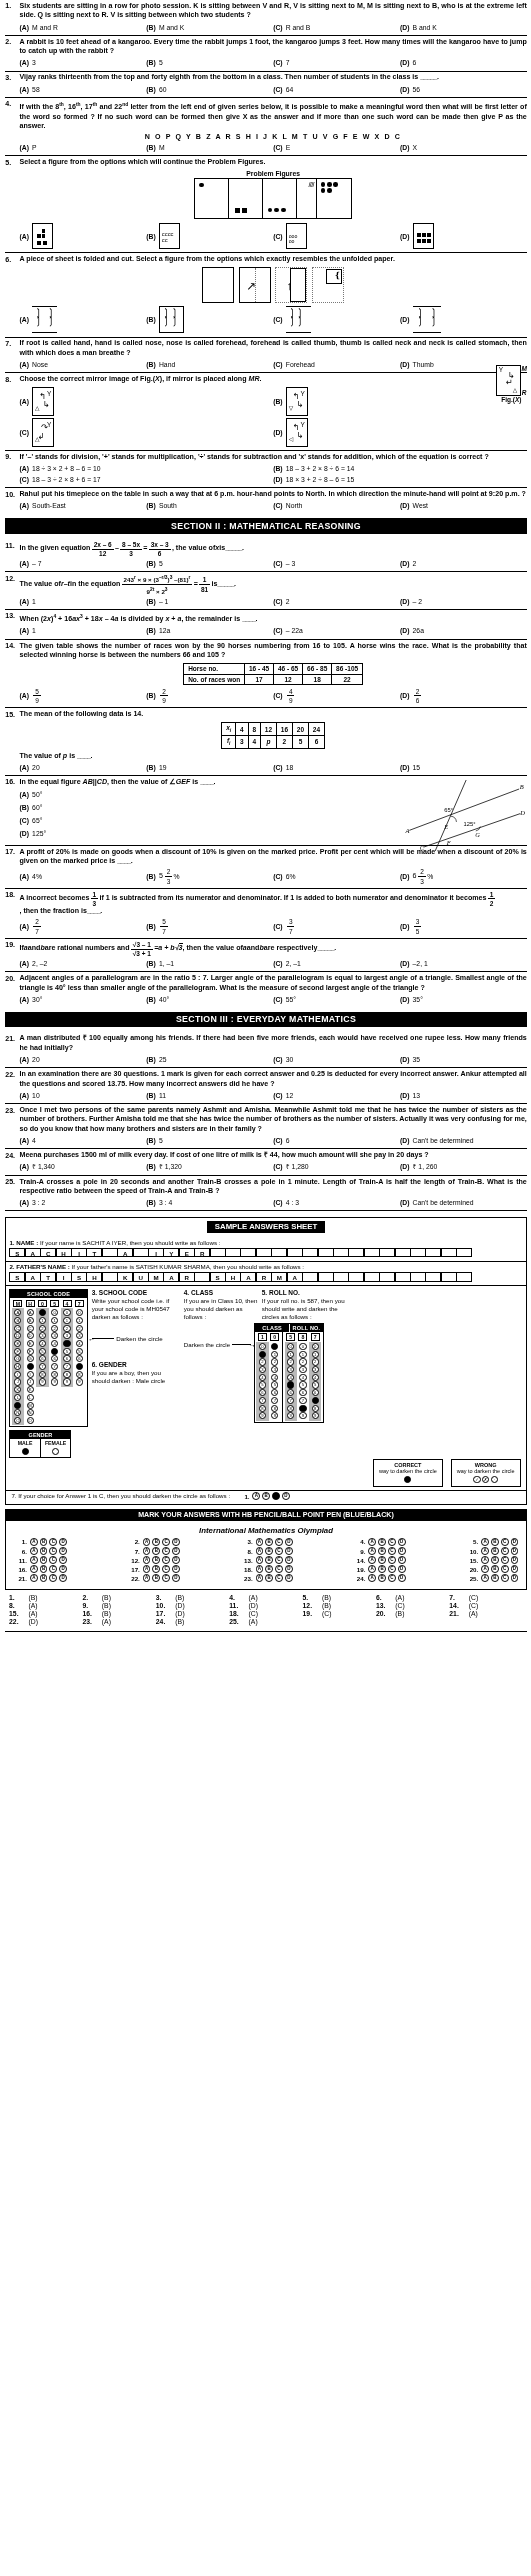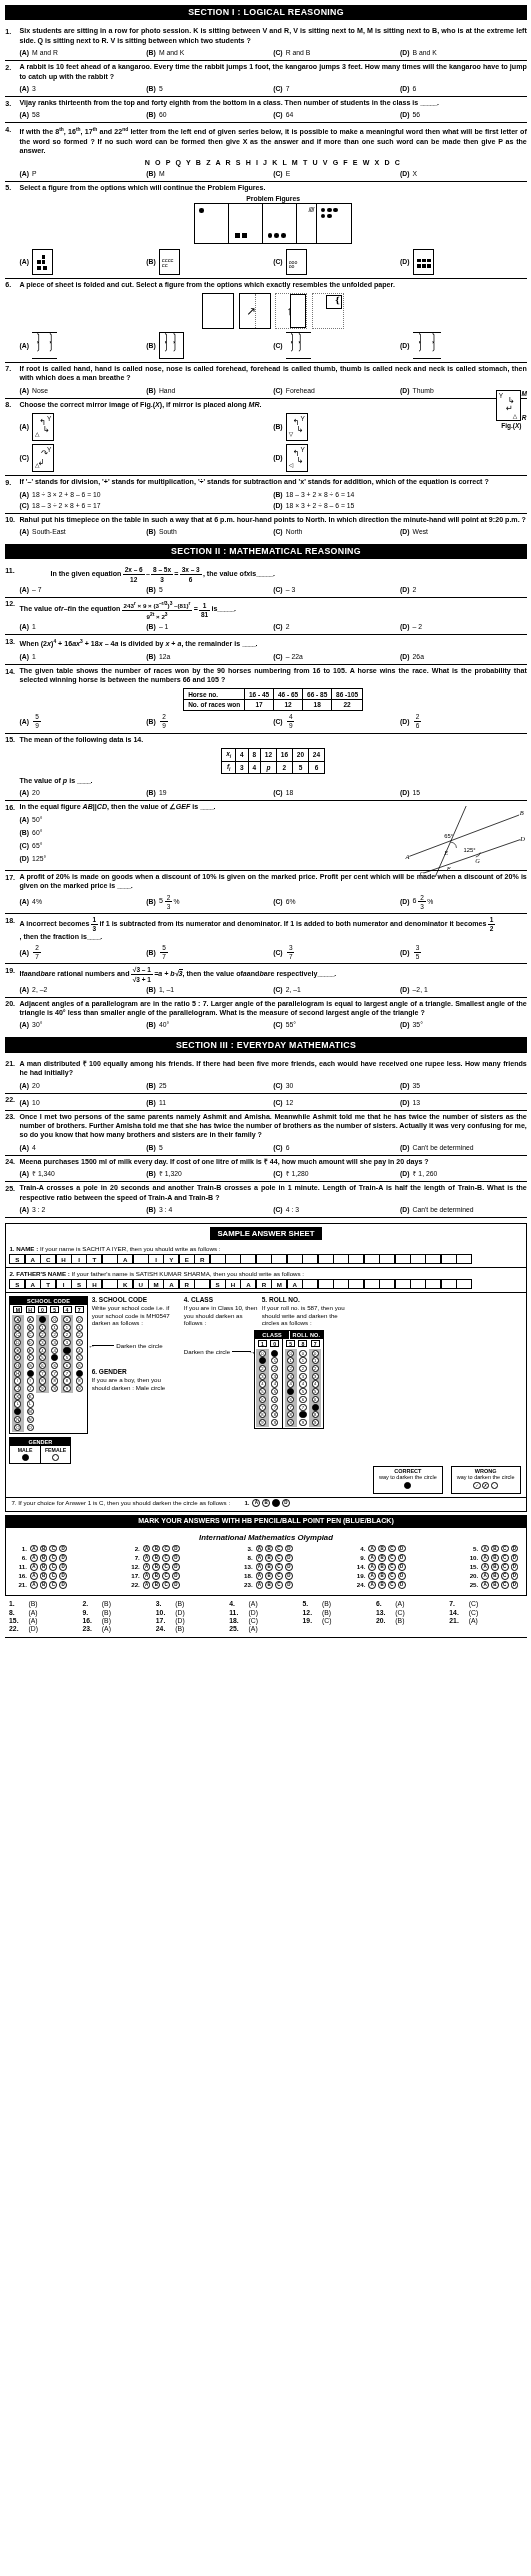--- a/index.html
+++ b/index.html
@@ -182,21 +182,20 @@
   .ak-line { display:flex; margin:1.3px 0; }
   .ak-cell { width:14.28%; display:flex; font-size:6.8px; }
   .ak-cell .k { font-weight:bold; width:19.4px; }
   .ak-cell .v { font-weight:normal; }
 </style>
 </head>
 <body>
 
 <div class="page">
 
-  <div class="section-bar">SECTION I : LOGICAL REASONING</div>
 
   <div class="q">
     <div class="qnum">1.</div>
     <div class="qbody">
       <div class="qtext">Six students are sitting in a row for photo session. K is sitting between V and R, V is sitting next to M, M is sitting next to B, who is at the extreme left side. Q is sitting next to R. V is sitting between which two students ?</div>
       <div class="opts c4">
         <div class="opt">
             <span class="lab">(A)</span>
             <span class="val">M and R</span>
           </div>
@@ -552,21 +551,21 @@
           </div>
       </div>
     </div>
   </div>
 
   <div class="section-bar">SECTION II : MATHEMATICAL REASONING</div>
 
   <div class="q">
     <div class="qnum">11.</div>
     <div class="qbody">
-      <div class="qtext" style="display:flex;align-items:center;flex-wrap:wrap;margin-left:31px;">
+      <div class="qtext" style="display:flex;align-items:center;flex-wrap:wrap;">
         <span>In the given equation </span>
         <span class="frac">
             <span class="num">2x – 6</span>
             <span class="den">12</span>
           </span>
         <span>–</span>
         <span class="frac">
             <span class="num">8 – 5x</span>
             <span class="den">3</span>
           </span>
@@ -999,20 +998,21 @@
             <span class="lab">(D)</span>
             <span class="val">35</span>
           </div>
       </div>
     </div>
   </div>
 
   <div class="q">
     <div class="qnum">22.</div>
     <div class="qbody">
+      <div class="qtext">In an examination there are 30 questions. 1 mark is given for each correct answer and 0.25 is deducted for every incorrect answer. Ankur attempted all the questions and scored 13.75. How many incorrect answers did he have ?</div>
       <div class="opts c4">
         <div class="opt">
             <span class="lab">(A)</span>
             <span class="val">10</span>
           </div>
         <div class="opt">
             <span class="lab">(B)</span>
             <span class="val">11</span>
           </div>
         <div class="opt">
@@ -1096,21 +1096,21 @@
           </div>
         <div class="opt">
             <span class="lab">(D)</span>
             <span class="val">Can't be determined</span>
           </div>
       </div>
     </div>
   </div>
 
   <div class="ansheet">
-    <div class="ansheet-title"><span>SAMPLE ANSWER SHEET</span></div>
+    <div class="ansheet-title"><span>SAMPLE ANSWERS SHEET</span></div>
 
     <div class="as-row">
       <div class="as-label"><span>1.  NAME :</span> <span class="nrm">If your name is SACHIT A IYER, then you should write as follows :</span></div>
       <div class="boxrow" id="name-boxes">
           <div class="cellb">S</div>
           <div class="cellb">A</div>
           <div class="cellb">C</div>
           <div class="cellb">H</div>
           <div class="cellb">I</div>
           <div class="cellb">T</div>

